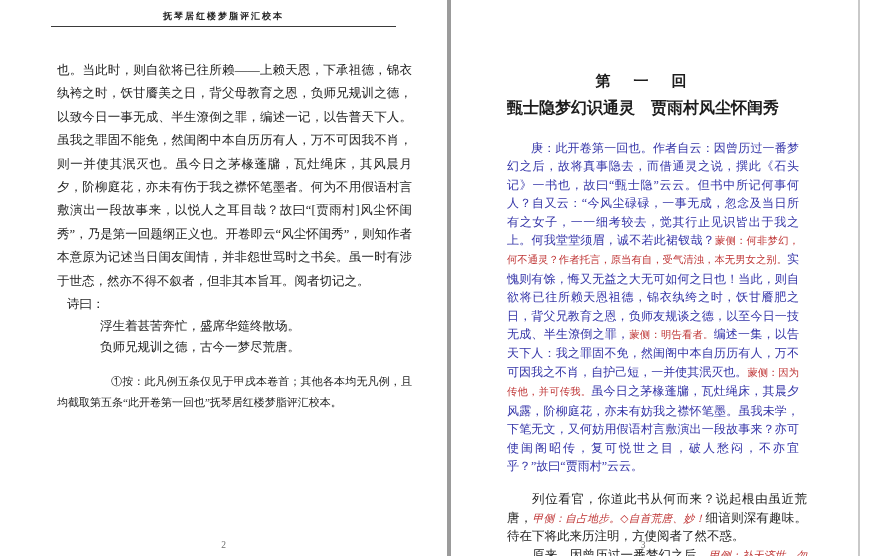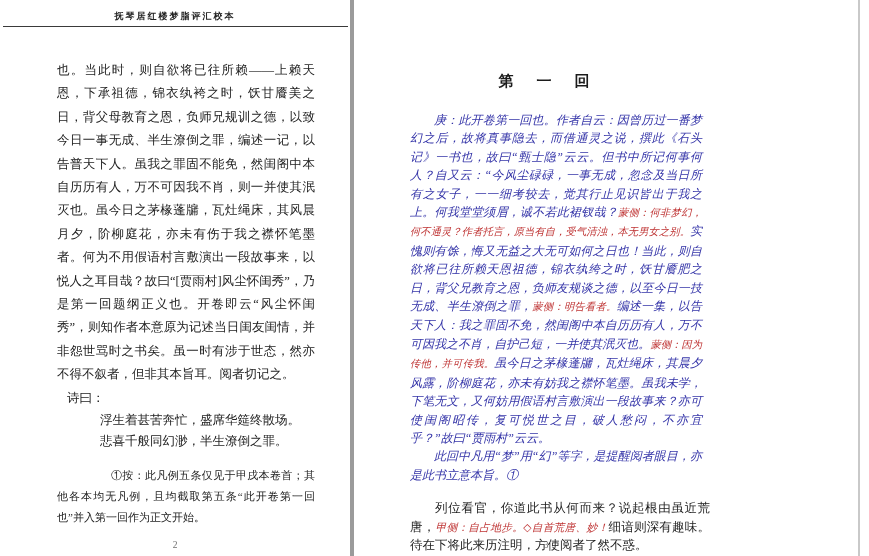--- a/index.html
+++ b/index.html
@@ -6,21 +6,21 @@
   html, body { background: #ffffff; }
   body {
     width: 869px; height: 556px;
     font-family: "Liberation Serif", "DejaVu Serif", serif;
     color: #222222;
     overflow: hidden;
     position: relative;
   }
   .spread { display: flex; width: 869px; height: 556px; position: relative; }
   .page { background: #ffffff; height: 556px; position: relative; }
-  .page-left  { width: 350px; }
+  .page-left  { width: 447px; }
   .spine { width: 4px; height: 556px; background: #9b9b9b; }
   .page-right { width: 384px; }
   .right-edge-line {
     position: absolute; right: 9px; top: 0; width: 2px; height: 556px;
     background: #c9c9c9;
   }
 
   
   .running-header {
     text-align: center; font-size: 9px; font-weight: bold;
@@ -52,21 +52,21 @@
     text-align: center; font-size: 15px; font-weight: bold;
     letter-spacing: 4px; color: #1c1c1c;
   }
   .chapter-title {
     text-align: center; font-size: 16px; font-weight: bold;
     margin-top: 7px; color: #1c1c1c;
   }
   .blue-section {
     margin-top: 20px; padding: 0 36px 0 56px;
     font-size: 12px; line-height: 18.4px;
-    text-align: justify; font-style: italic;
+    text-align: justify; 
     color: #3434a8;
   }
   .blue-section .t-para { text-indent: 2em; }
   .black-section {
     margin-top: 15px; padding: 0 28px 0 56px;
     font-size: 12.5px; line-height: 18.4px;
     text-align: justify; color: #1e1e1e;
   }
   .black-section .t-para { text-indent: 2em; }
   .seg-comment { color: #bf3434; font-size: 0.86em; }
@@ -78,37 +78,37 @@
 <div class="spread">
 
   <div class="page page-left">
     <div class="running-header">抚琴居红楼梦脂评汇校本</div>
     <div class="header-rule"></div>
     <div class="body-left">
       <p class="para1">也。当此时，则自欲将已往所赖——上赖天恩，下承祖德，锦衣纨袴之时，饫甘餍美之日，背父母教育之恩，负师兄规训之德，以致今日一事无成、半生潦倒之罪，编述一记，以告普天下人。虽我之罪固不能免，然闺阁中本自历历有人，万不可因我不肖，则一并使其泯灭也。虽今日之茅椽蓬牖，瓦灶绳床，其风晨月夕，阶柳庭花，亦未有伤于我之襟怀笔墨者。何为不用假语村言敷演出一段故事来，以悦人之耳目哉？故曰“[贾雨村]风尘怀闺秀”，乃是第一回题纲正义也。开卷即云“风尘怀闺秀”，则知作者本意原为记述当日闺友闺情，并非怨世骂时之书矣。虽一时有涉于世态，然亦不得不叙者，但非其本旨耳。阅者切记之。</p>
       <p class="poem-intro">诗曰：</p>
       <div class="poem">
         <div>浮生着甚苦奔忙，盛席华筵终散场。</div>
-        <div>悲喜千般同幻渺，半生潦倒之罪。</div>
+        <div>负师兄规训之德，古今一梦尽荒唐。</div>
       </div>
       <div class="footnotes">
-        <p class="footnote-1">①按：此凡例五条仅见于甲戌本卷首；其他各本均无凡例，且均截取第五条“此开卷第一回也”并入第一回作为正文开始。</p>
+        <p class="footnote-1">①按：此凡例五条仅见于甲戌本卷首；其他各本均无凡例，且均截取第五条“此开卷第一回也”抚琴居红楼梦脂评汇校本。</p>
       </div>
     </div>
     <div class="page-num">2</div>
   </div>
 
   <div class="spine"></div>
 
   <div class="page page-right">
     <div class="chapter-no">第　一　回</div>
+    <div class="chapter-title">甄士隐梦幻识通灵　贾雨村风尘怀闺秀</div>
 
     <div class="blue-section">
       <p class="t-para"><span class="seg-main">庚：此开卷第一回也。作者自云：因曾历过一番梦幻之后，故将真事隐去，而借通灵之说，撰此《石头记》一书也，故曰“甄士隐”云云。但书中所记何事何人？自又云：“今风尘碌碌，一事无成，忽念及当日所有之女子，一一细考较去，觉其行止见识皆出于我之上。何我堂堂须眉，诚不若此裙钗哉？</span><span class="seg-comment">蒙侧：何非梦幻，何不通灵？作者托言，原当有自，受气清浊，本无男女之别。</span><span class="seg-main">实愧则有馀，悔又无益之大无可如何之日也！当此，则自欲将已往所赖天恩祖德，锦衣纨绔之时，饫甘餍肥之日，背父兄教育之恩，负师友规谈之德，以至今日一技无成、半生潦倒之罪，</span><span class="seg-comment">蒙侧：明告看者。</span><span class="seg-main">编述一集，以告天下人：我之罪固不免，然闺阁中本自历历有人，万不可因我之不肖，自护己短，一并使其泯灭也。</span><span class="seg-comment">蒙侧：因为传他，并可传我。</span><span class="seg-main">虽今日之茅椽蓬牖，瓦灶绳床，其晨夕风露，阶柳庭花，亦未有妨我之襟怀笔墨。虽我未学，下笔无文，又何妨用假语村言敷演出一段故事来？亦可使闺阁昭传，复可悦世之目，破人愁闷，不亦宜乎？”故曰“贾雨村”云云。</span></p>
-      <p class="t-para"><span class="seg-main">此回中凡用“梦”用“幻”等字，是提醒阅者眼目，亦是此书立意本旨。①</span></p>
     </div>
 
     <div class="black-section">
       <p class="t-para"><span class="seg-main">列位看官，你道此书从何而来？说起根由虽近荒唐，</span><span class="seg-comment">甲侧：自占地步。◇自首荒唐、妙！</span><span class="seg-main">细谙则深有趣味。待在下将此来历注明，方使阅者了然不惑。</span></p>
       <p class="t-para"><span class="seg-main">原来，因曾历过一番梦幻之后，</span><span class="seg-comment">甲侧：补天济世，勿认真，用常言。</span><span class="seg-main">于大</span></p>
     </div>
 
     <div class="page-num">3</div>
   </div>
 

